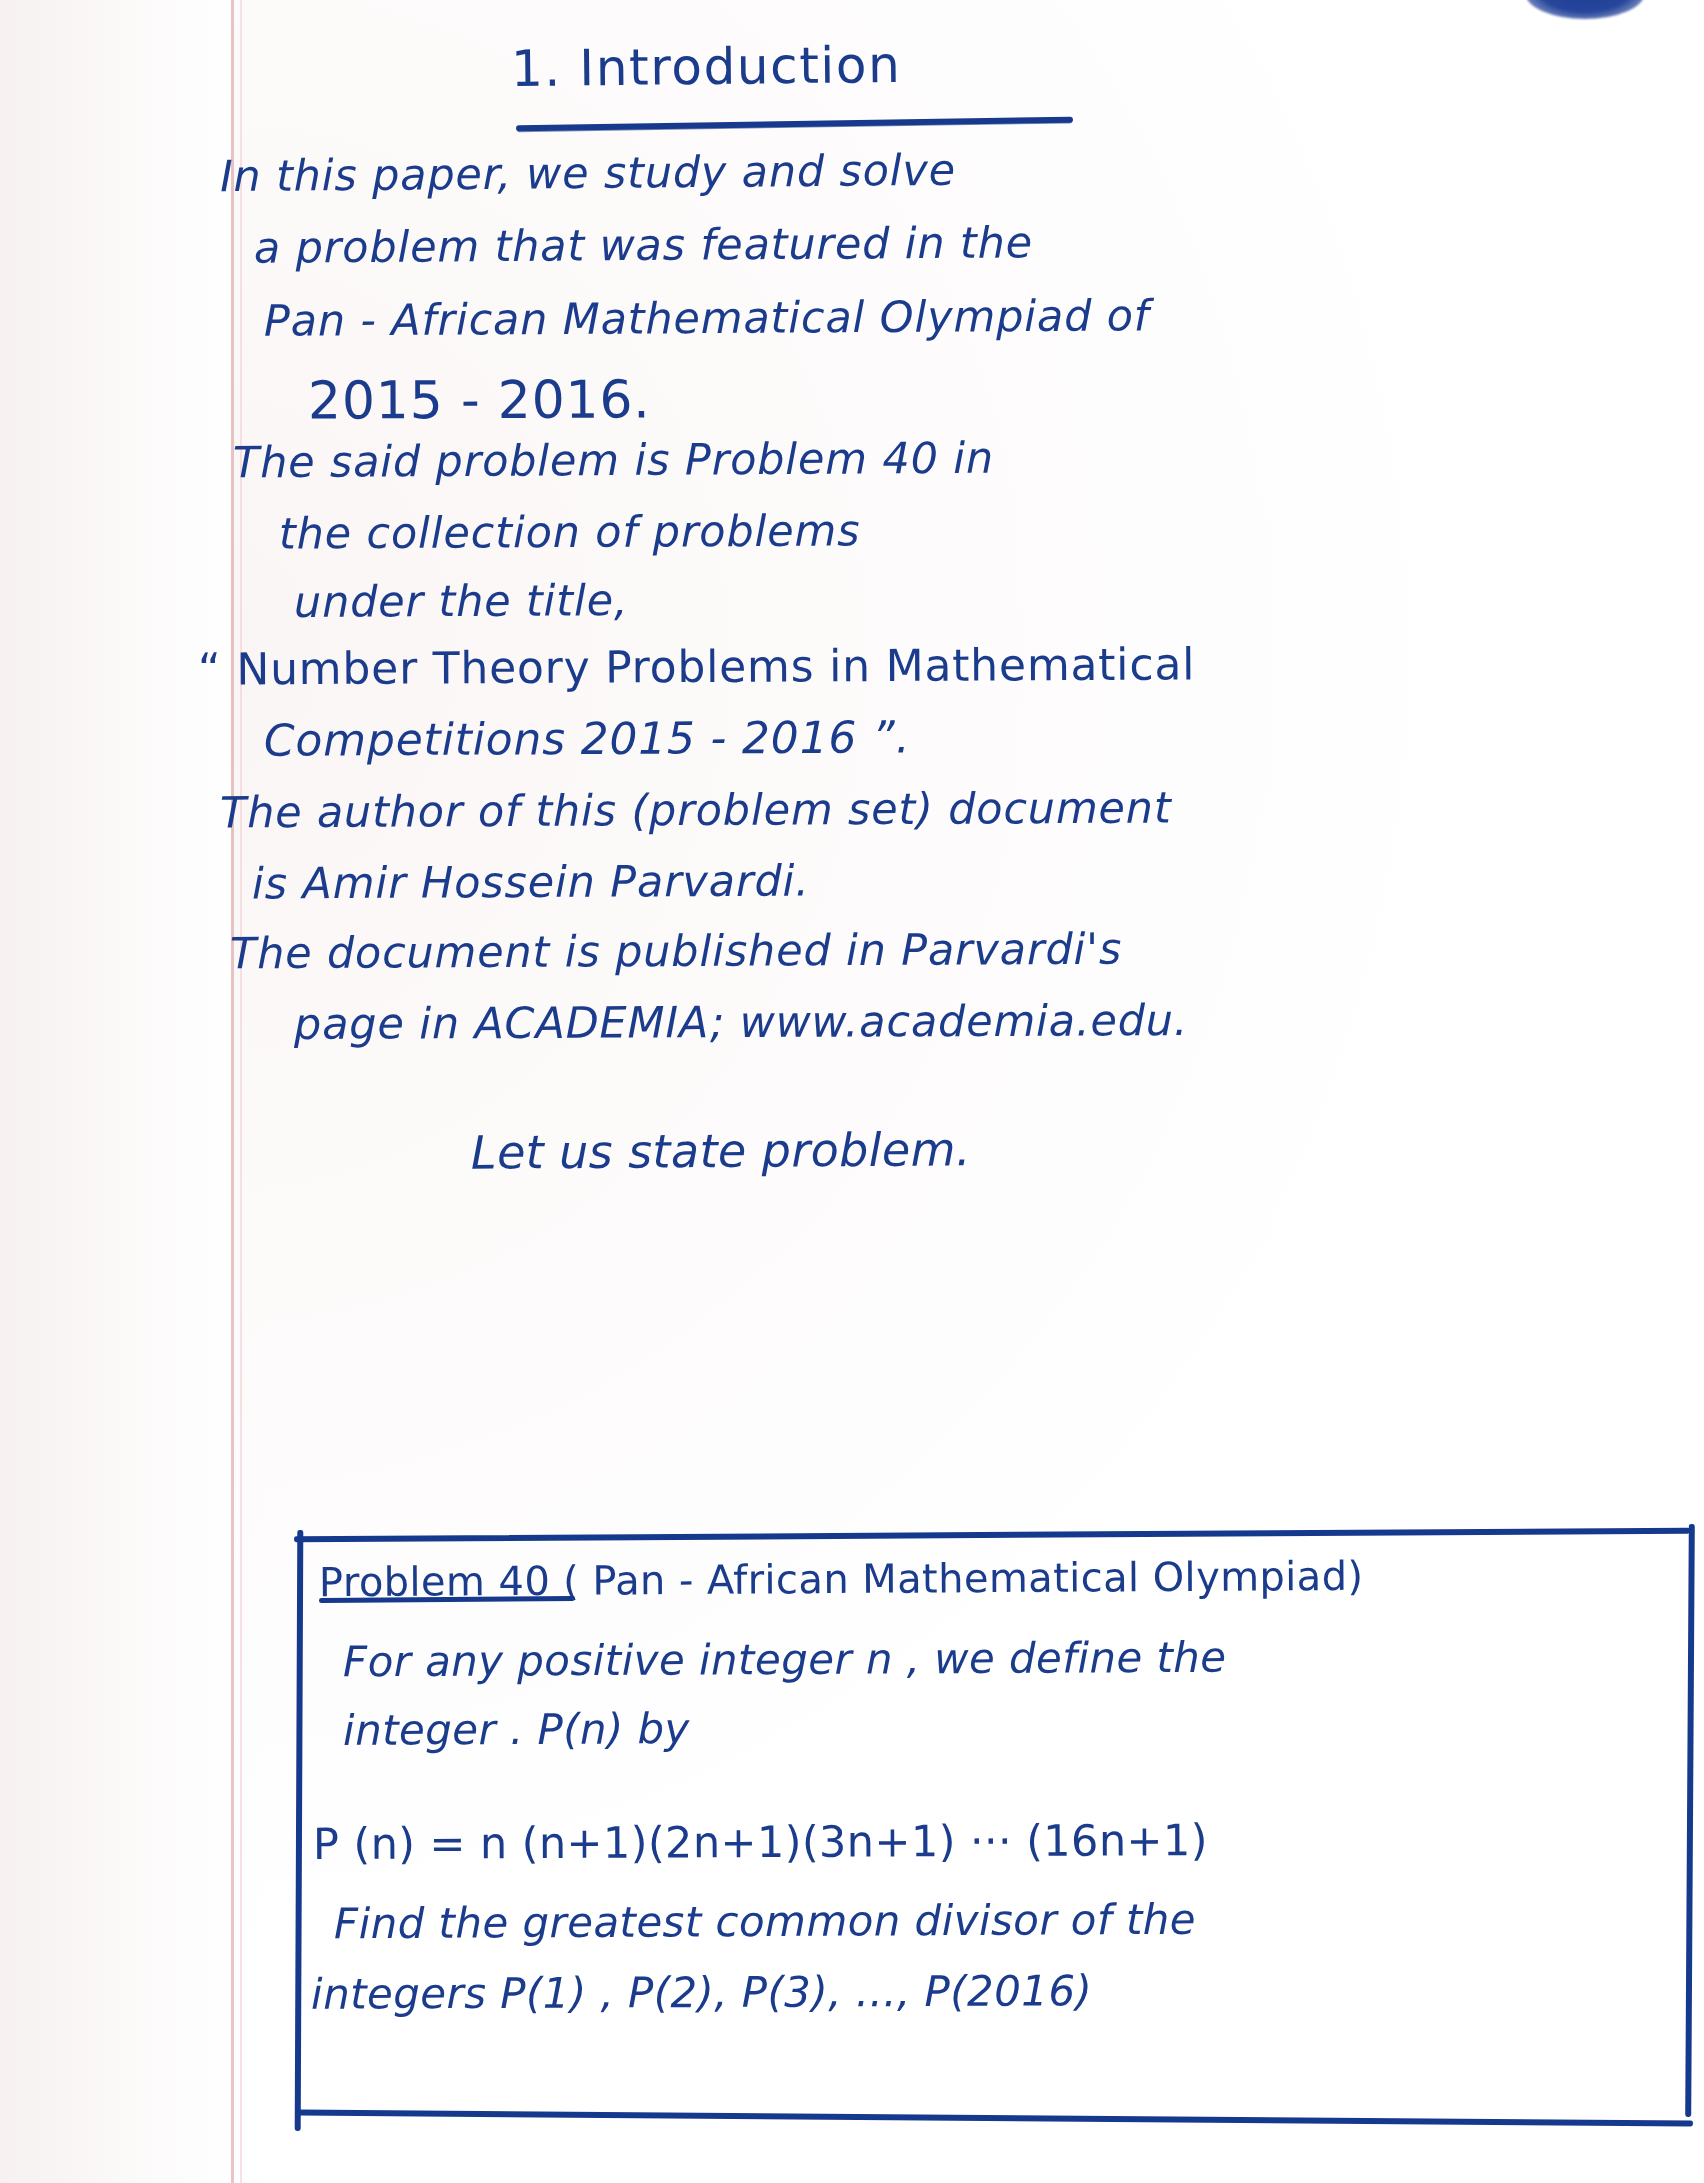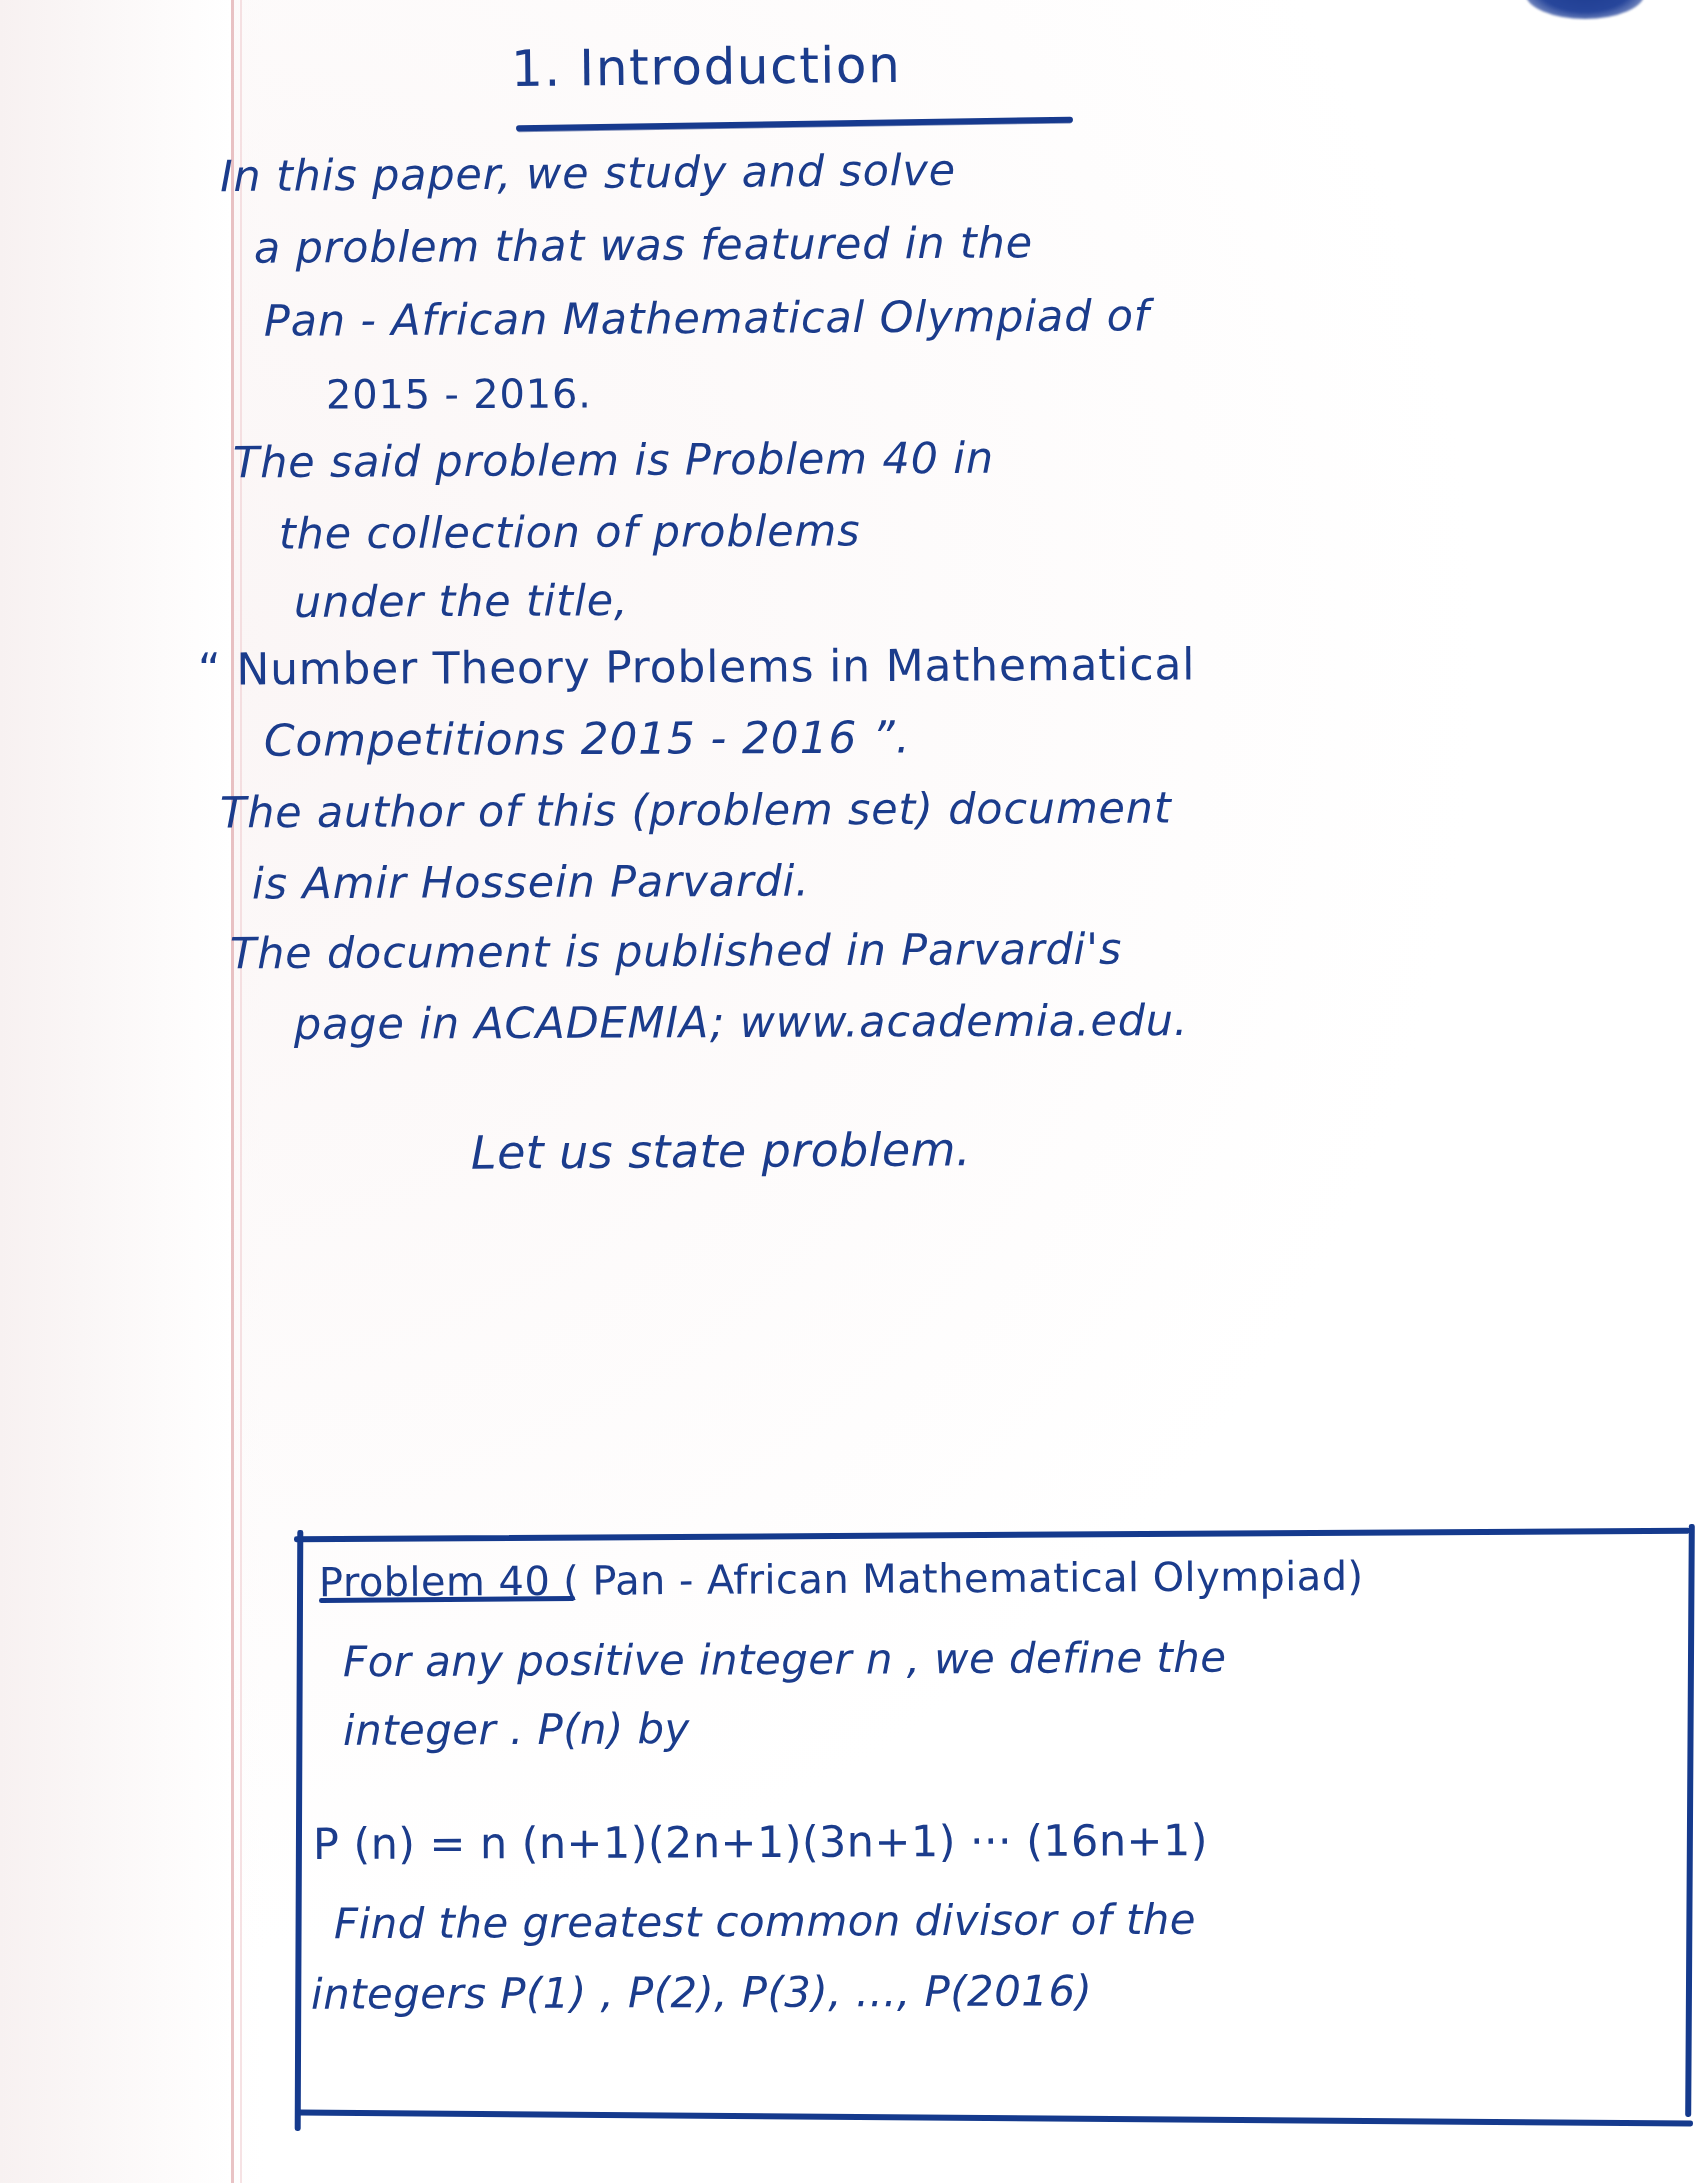--- a/index.html
+++ b/index.html
@@ -136,21 +136,21 @@
 
   <div class="hand" id="section-title">1. Introduction</div>
   <div id="title-underline"></div>
 
   <div class="hand bline ital" style="left:220px; top:152px; font-size:43px; transform:rotate(-0.5deg);">In this paper, we study and solve</div>
 
   <div class="hand bline ital" style="left:254px; top:224px; font-size:43px; transform:rotate(-0.4deg);">a problem that was featured in the</div>
 
   <div class="hand bline ital" style="left:264px; top:297px; font-size:43px; transform:rotate(-0.35deg);">Pan - African  Mathematical Olympiad of</div>
 
-  <div class="hand bline" style="left:326px; top:374px; font-size:40px; transform:rotate(-0.2deg);">2015 - 2016.</div>
+  <div class="hand bline" style="left:308px; top:374px; font-size:52px; transform:rotate(-0.2deg);">2015 - 2016.</div>
 
   <div class="hand bline ital" style="left:233px; top:439px; font-size:43px; transform:rotate(-0.35deg);">The said problem is Problem 40 in</div>
 
   <div class="hand bline ital" style="left:279px; top:511px; font-size:43px; transform:rotate(-0.3deg);">the collection of problems</div>
 
   <div class="hand bline ital" style="left:294px; top:580px; font-size:43px; transform:rotate(-0.3deg);">under the title,</div>
 
   <div class="hand bline" style="left:198px; top:645px; font-size:44px; transform:rotate(-0.3deg);">“ Number Theory Problems in Mathematical</div>
 
   <div class="hand bline ital" style="left:264px; top:717px; font-size:44px; transform:rotate(-0.3deg);">Competitions 2015 - 2016 ”.</div>

